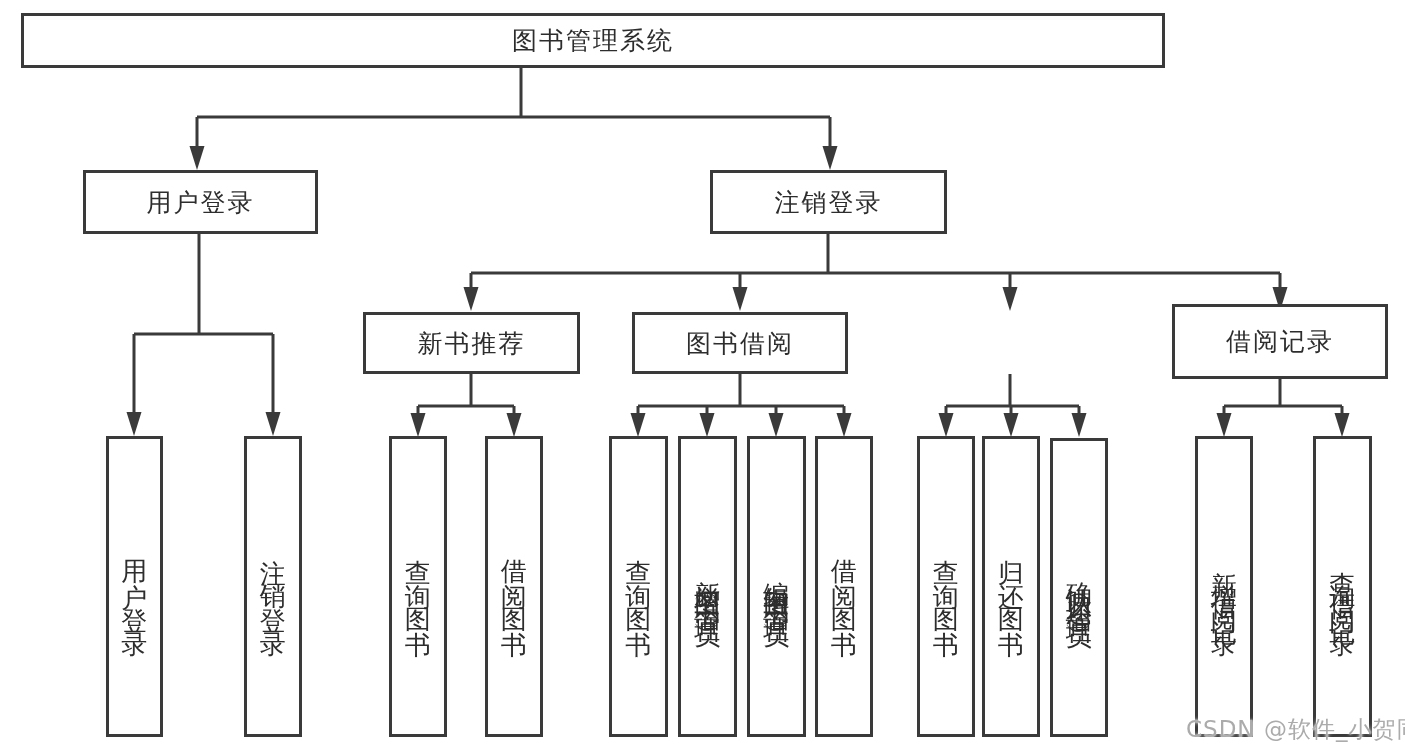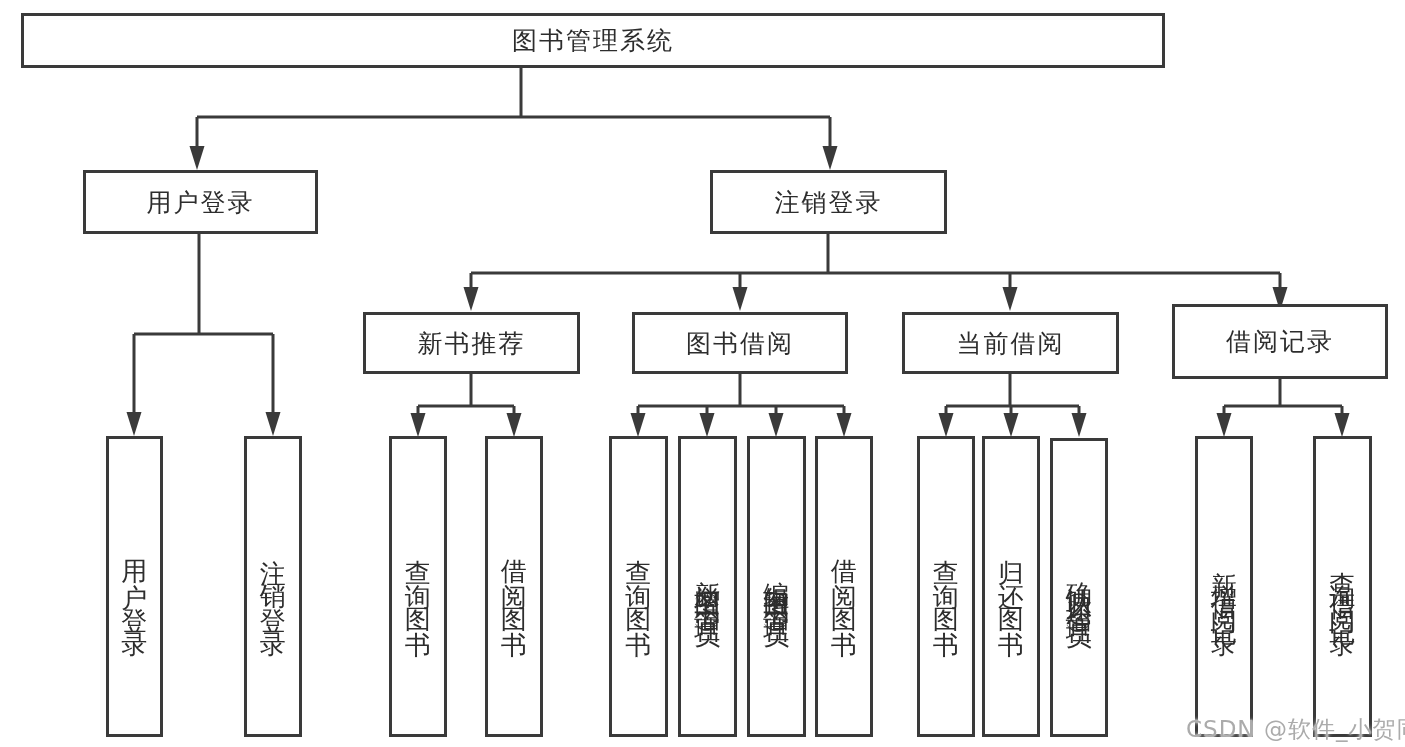--- a/index.html
+++ b/index.html
@@ -82,23 +82,20 @@
   <div class="node" style="left:710px;top:170px;width:237px;height:64px">
     <span class="hlabel">注销登录</span>
   </div>
 
   <div class="node" style="left:632px;top:312px;width:216px;height:62px">
     <span class="hlabel">图书借阅</span>
   </div>
   <div class="node" style="left:363px;top:312px;width:217px;height:62px">
     <span class="hlabel">新书推荐</span>
   </div>
-  <div class="node" style="left:902px;top:312px;width:217px;height:62px">
-    <span class="hlabel">当前借阅</span>
-  </div>
   <div class="node" style="left:1172px;top:304px;width:216px;height:75px">
     <span class="hlabel">借阅记录</span>
   </div>
 
   <div class="node" style="left:106px;top:436px;width:57px;height:301px">
     <span class="vlabel vs4">用户登录</span>
   </div>
   <div class="node" style="left:244px;top:436px;width:58px;height:301px">
     <span class="vlabel vs4">注销登录</span>
   </div>

